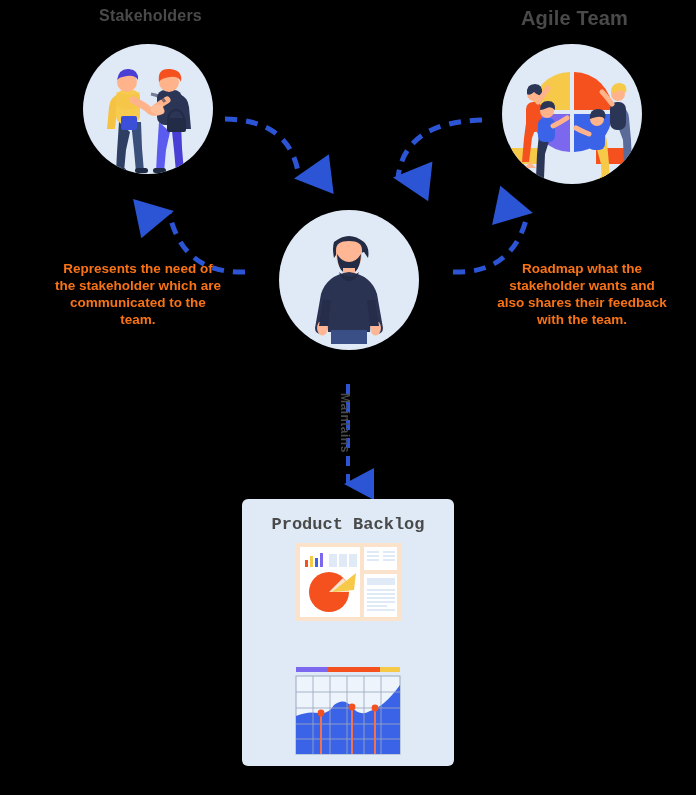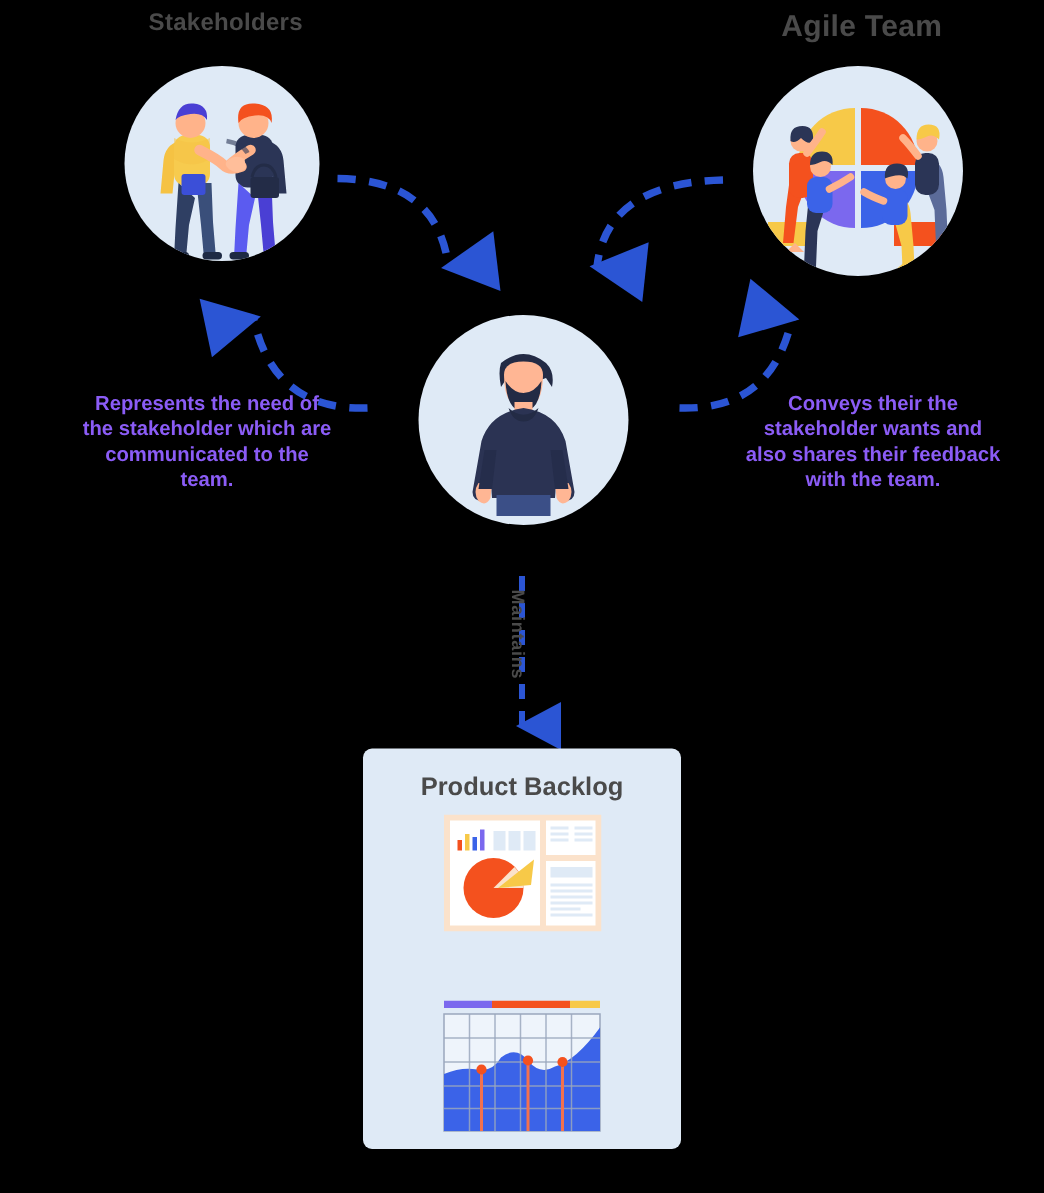--- a/index.html
+++ b/index.html
@@ -15,35 +15,35 @@
   #title-productowner{left:238px;top:348px;width:225px;font-size:20px;}
 
   .circle{
     position:absolute;border-radius:50%;background:#dfeaf6;overflow:hidden;
   }
   #circle-stakeholders{left:83px;top:44px;width:130px;height:130px;}
   #circle-agileteam{left:502px;top:44px;width:140px;height:140px;}
   #circle-productowner{left:279px;top:210px;width:140px;height:140px;}
 
   .note{
-    position:absolute;color:#8b5cf6;font-weight:bold;font-size:13.5px;
+    position:absolute;color:#f97316;font-weight:bold;font-size:13.5px;
     line-height:17px;text-align:center;
   }
   #note-left{left:55px;top:260px;width:166px;}
   #note-right{left:497px;top:260px;width:170px;}
 
   #maintains-label{
     position:absolute;left:352px;top:393px;color:#4a4a4a;font-weight:bold;
     font-size:12px;transform:rotate(90deg);transform-origin:left top;
     white-space:nowrap;letter-spacing:.5px;
   }
 
   #backlog-card{
     position:absolute;left:242px;top:499px;width:212px;height:267px;
-    background:#dfeaf6;border-radius:6px;
+    background:#dfeaf6;border-radius:6px;font-family:Liberation Mono, monospace;
   }
   .card-head{
     position:absolute;width:100%;text-align:center;color:#4a4a4a;
     font-weight:bold;font-size:17px;
   }
   #backlog-heading{top:16px;}
   #roadmap-heading{top:143px;}
 
   svg.layer{position:absolute;left:0;top:0;width:696px;height:795px;pointer-events:none;}
 </style>
@@ -168,21 +168,21 @@
 
     <path d="M482 120 Q404 122 398 178" fill="none" stroke="#2b55d4" stroke-width="5" stroke-dasharray="12 9" stroke-linecap="butt" marker-end="url(#ah)"></path>
 
     <path d="M453 272 Q515 274 528 212" fill="none" stroke="#2b55d4" stroke-width="5" stroke-dasharray="12 9" stroke-linecap="butt" marker-end="url(#ah)"></path>
 
     <path d="M348 384 L348 484" fill="none" stroke="#2b55d4" stroke-width="4" stroke-dasharray="10 8" stroke-linecap="butt" marker-end="url(#ah)"></path>
   </svg>
 
   <div class="note" id="note-left">Represents the need of the stakeholder which are communicated to the team.</div>
 
-  <div class="note" id="note-right">Conveys their the stakeholder wants and also shares their feedback with the team.</div>
+  <div class="note" id="note-right">Roadmap what the stakeholder wants and also shares their feedback with the team.</div>
 
   <div id="maintains-label">Maintains</div>
 
   <div id="backlog-card">
 
     <div class="card-head" id="backlog-heading">Product Backlog</div>
 
     <svg style="position:absolute;left:54px;top:44px;" width="105" height="78" viewBox="0 0 105 78">
       <rect x="0" y="0" width="105" height="78" fill="#fbe2cb"></rect>
       <rect x="4" y="4" width="60" height="70" fill="#ffffff"></rect>

